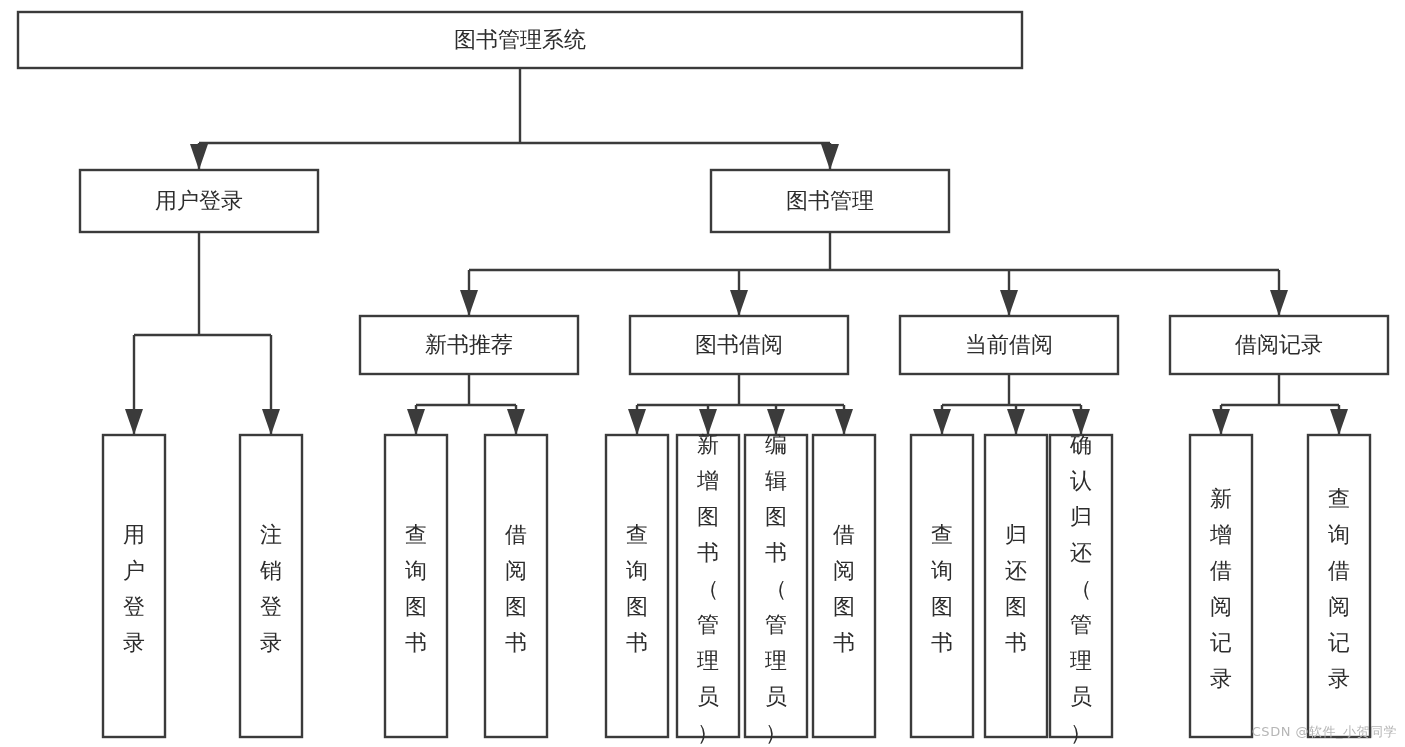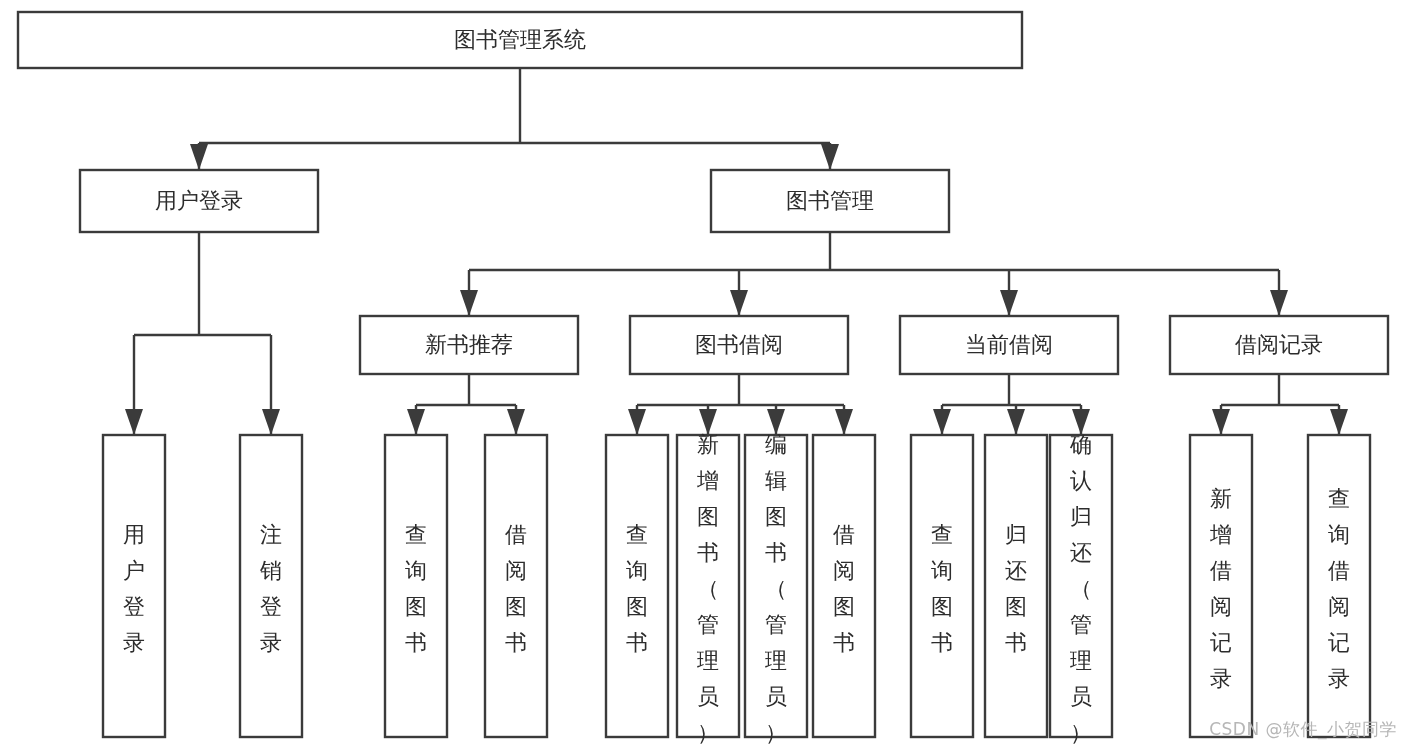--- a/index.html
+++ b/index.html
@@ -53,21 +53,21 @@
     fill: #2c2c2c;
     font-family: "DejaVu Sans", "Liberation Sans", sans-serif;
     font-size: 22px;
     text-anchor: middle;
   }
   .watermark-text {
     position: absolute;
     right: 8px;
     bottom: 6px;
     font-family: "DejaVu Sans", "Liberation Sans", sans-serif;
-    font-size: 17px;
+    font-size: 13px;
     color: #b6b6b6;
     white-space: nowrap;
     letter-spacing: 0.5px;
     margin-top: 8px;
   }
 </style>
 </head>
 <body>
 
 <div id="diagram-root">

